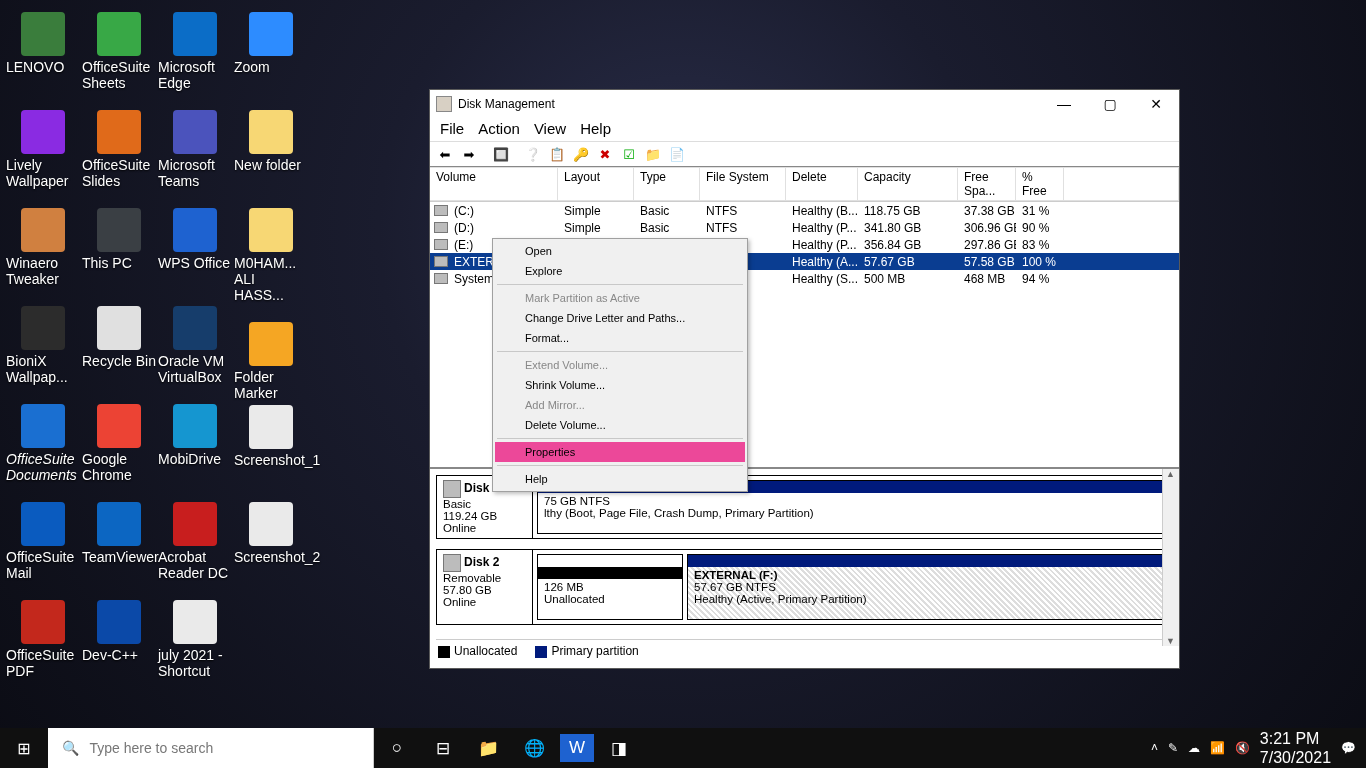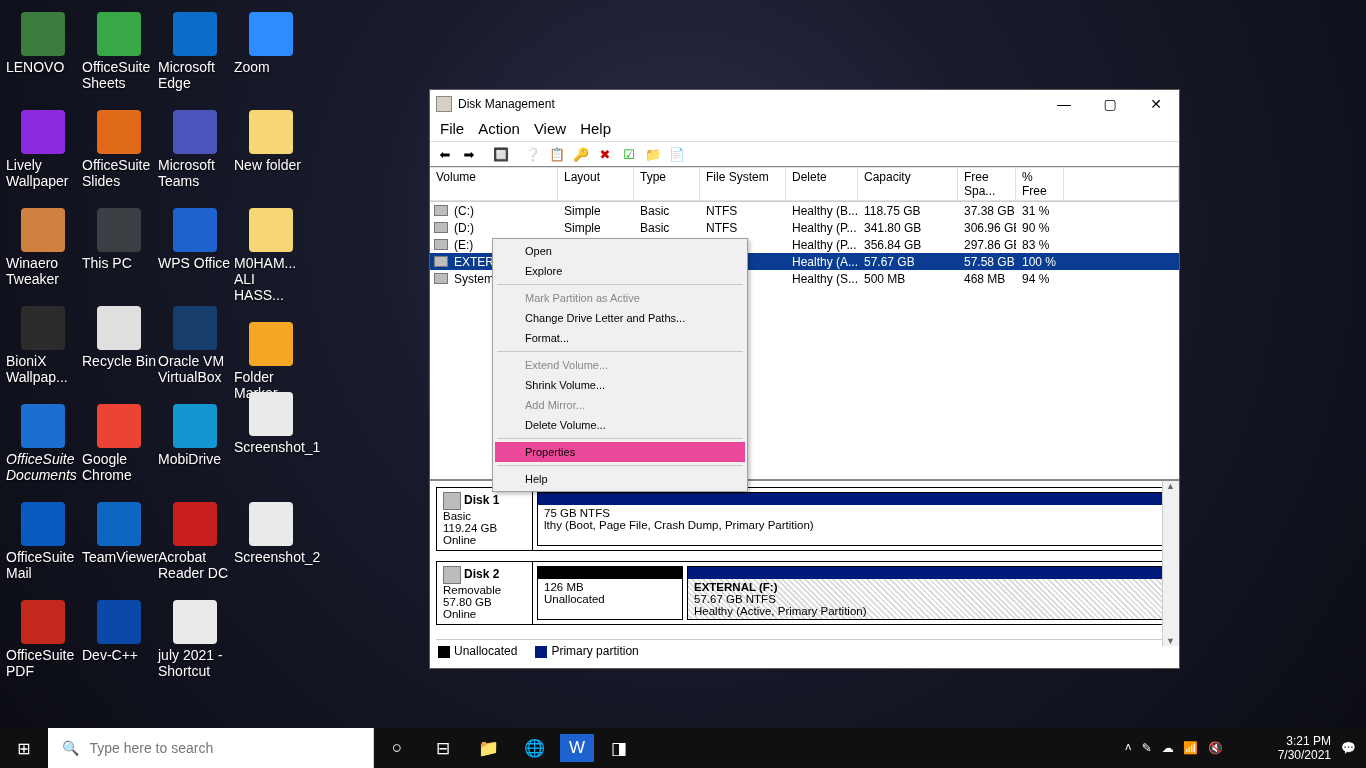--- a/index.html
+++ b/index.html
@@ -38,21 +38,21 @@
 .graphpanel { margin-top: auto; border-top: 2px solid #888; padding: 6px; background:#fff;
   display:flex; flex-direction:column; gap:10px; position:relative;}
 .disk { display:flex; border:1px solid #000; }
 .disklabel { width:96px; padding:4px 6px; font-size:11.5px; border-right:1px solid #000;}
 .disklabel b{font-size:12px;}
 .diskico{width:18px;height:18px;background:#bcbcbc;display:inline-block;margin-right:3px;vertical-align:middle;border:1px solid #777;}
 .part { flex:1; margin:4px; display:flex; gap:4px;}
 .partbox { border:1px solid #000; font-size:11.5px; padding:2px 6px;}
 .partbox .bar{height:12px;background:#001a7c;margin:-2px -6px 2px -6px;}
 .partbox.hatch{ background: repeating-linear-gradient(45deg,#fff,#fff 2px,#ddd 2px,#ddd 4px);}
-.unalloc{border:1px solid #000;font-size:11.5px;padding:2px 6px;}
+.unalloc{border:1px solid #000;font-size:11.5px;padding:14px 6px;}
 .unalloc .bar{height:12px;background:#000;margin:-2px -6px 2px -6px;}
 .legend{display:flex;gap:18px;font-size:12px;padding:4px 2px;border-top:1px solid #ccc;margin-top:4px;}
 .legend .sw{width:12px;height:12px;display:inline-block;margin-right:4px;vertical-align:middle;}
 .scrollhint{position:absolute;right:0;top:0;bottom:22px;width:17px;background:#f0f0f0;border-left:1px solid #ccc;}
 .scrollhint::before{content:"▲";position:absolute;top:0;left:3px;font-size:9px;color:#666;}
 .scrollhint::after{content:"▼";position:absolute;bottom:0;left:3px;font-size:9px;color:#666;}
 
 .ctxmenu { position: absolute; left: 492px; top: 238px; width: 256px; background:#f0f0f0;
   border:1px solid #a0a0a0; box-shadow: 2px 2px 4px rgba(0,0,0,.25); padding:2px; font-size:11px;}
 .ctxmenu .mi { padding: 4px 20px 4px 30px; }
@@ -60,21 +60,21 @@
 .ctxmenu .mi.hl{ background:#ec4899; }
 .ctxmenu .sep{ height:1px; background:#c8c8c8; margin:3px 2px;}
 
 .taskbar { position:absolute; bottom:0; left:0; right:0; height:40px; background:#101010;
   display:flex; align-items:center; color:#fff;}
 .startbtn{width:48px;height:40px;display:flex;align-items:center;justify-content:center;font-size:16px;}
 .search{flex:0 0 326px;height:40px;background:#fff;color:#777;display:flex;align-items:center;
   padding-left:14px;font-size:14px;gap:10px;border-right:1px solid #ccc;}
 .tbicon{width:46px;height:40px;display:flex;align-items:center;justify-content:center;font-size:17px;}
 .tray{margin-left:auto;display:flex;align-items:center;gap:10px;padding-right:10px;font-size:12px;}
-.clock{text-align:right;line-height:1.2;font-size:12px;margin-left:44px;}
+.clock{line-height:1.2;font-size:16px;}
 </style>
 </head>
 <body>
 
 <div class="desktop" id="desk">
     <div class="dicon" style="left: 6px; top: 12px;">
       <div class="g" style="background:#3a7d3c"></div>
       <div>LENOVO</div>
     </div>
     <div class="dicon" style="left: 82px; top: 12px;">
@@ -142,21 +142,21 @@
       <div>OfficeSuite Documents</div>
     </div>
     <div class="dicon" style="left: 82px; top: 404px;">
       <div class="g" style="background:#ec4334"></div>
       <div>Google Chrome</div>
     </div>
     <div class="dicon" style="left: 158px; top: 404px;">
       <div class="g" style="background:#1596d0"></div>
       <div>MobiDrive</div>
     </div>
-    <div class="dicon" style="left: 234px; top: 392px;">
+    <div class="dicon" style="left: 234px; top: 405px;">
       <div class="g" style="background:#eaeaea"></div>
       <div>Screenshot_1</div>
     </div>
     <div class="dicon" style="left: 6px; top: 502px;">
       <div class="g" style="background:#0a5bbf"></div>
       <div>OfficeSuite Mail</div>
     </div>
     <div class="dicon" style="left: 82px; top: 502px;">
       <div class="g" style="background:#0c66c2"></div>
       <div>TeamViewer</div>

